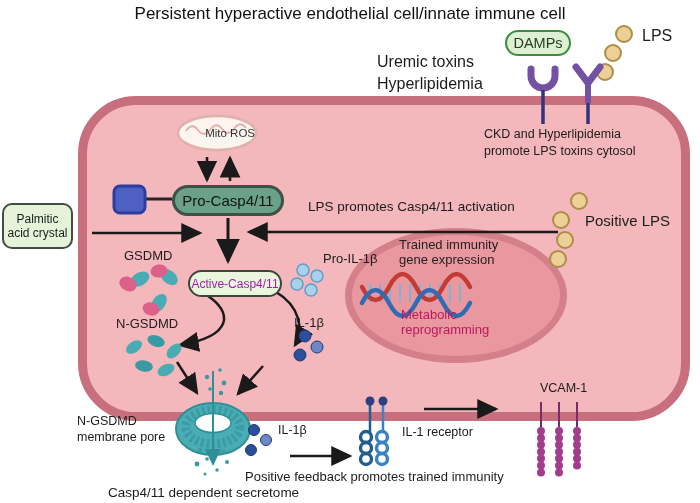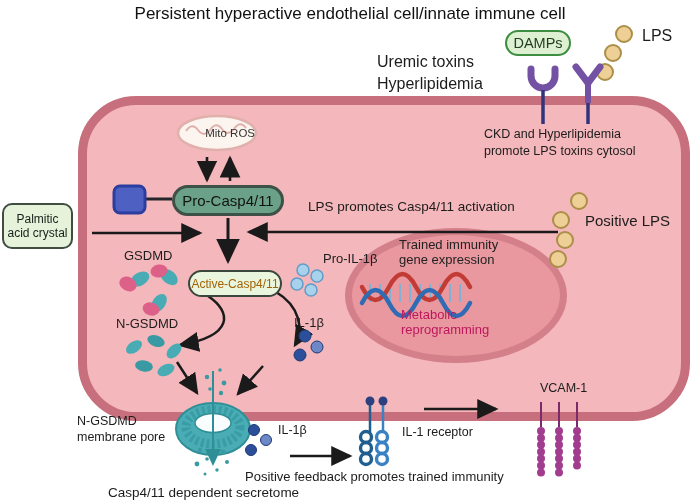--- a/index.html
+++ b/index.html
@@ -18,21 +18,21 @@
   .mito-lbl{left:180px;top:126px;width:75px;text-align:right;font-size:11.5px;color:#333;}
   .pill{position:absolute;display:flex;align-items:center;justify-content:center;box-sizing:border-box;
         text-align:center;}
   .damps{left:505px;top:30px;width:66px;height:26px;background:#def0d2;border:2.5px solid #3e8e41;
         border-radius:14px;font-size:14.5px;color:#233f23;}
   .procasp{left:172px;top:185px;width:112px;height:31px;background:#6ba189;border:3px solid #3e5147;
         border-radius:17px;font-size:15px;color:#101410;}
   .palmitic{left:2px;top:203px;width:71px;height:46px;background:#e6f3da;border:2.5px solid #3f4e41;
         border-radius:10px;font-size:12px;line-height:14.5px;color:#15201a;white-space:pre-line;}
   .activecasp{left:188px;top:270px;width:94px;height:27px;background:#eaf5de;border:2.5px solid #3a473c;
-        border-radius:14px;font-size:12px;color:#a16207;}
+        border-radius:14px;font-size:12px;color:#a21caf;}
   .lpspromotes{left:308px;top:199px;font-size:13.5px;}
   .cytolps{left:585px;top:212px;font-size:15px;}
   .gsdmd-lbl{left:124px;top:248px;font-size:13px;}
   .proil1b-lbl{left:283px;top:251px;font-size:13px;margin-left:40px;}
   .il1b-mid-lbl{left:294px;top:315px;font-size:13px;}
   .ngsdmd-lbl{left:116px;top:316px;font-size:13px;}
   .nuc1{left:399px;top:238px;font-size:13px;line-height:14.5px;color:#222;}
   .nuc2{left:401px;top:308px;font-size:13px;line-height:14.5px;color:#be185d;}
   .vcam-lbl{left:540px;top:381px;font-size:12.5px;}
   .pore-lbl{left:77px;top:413px;font-size:12.5px;line-height:16px;}

